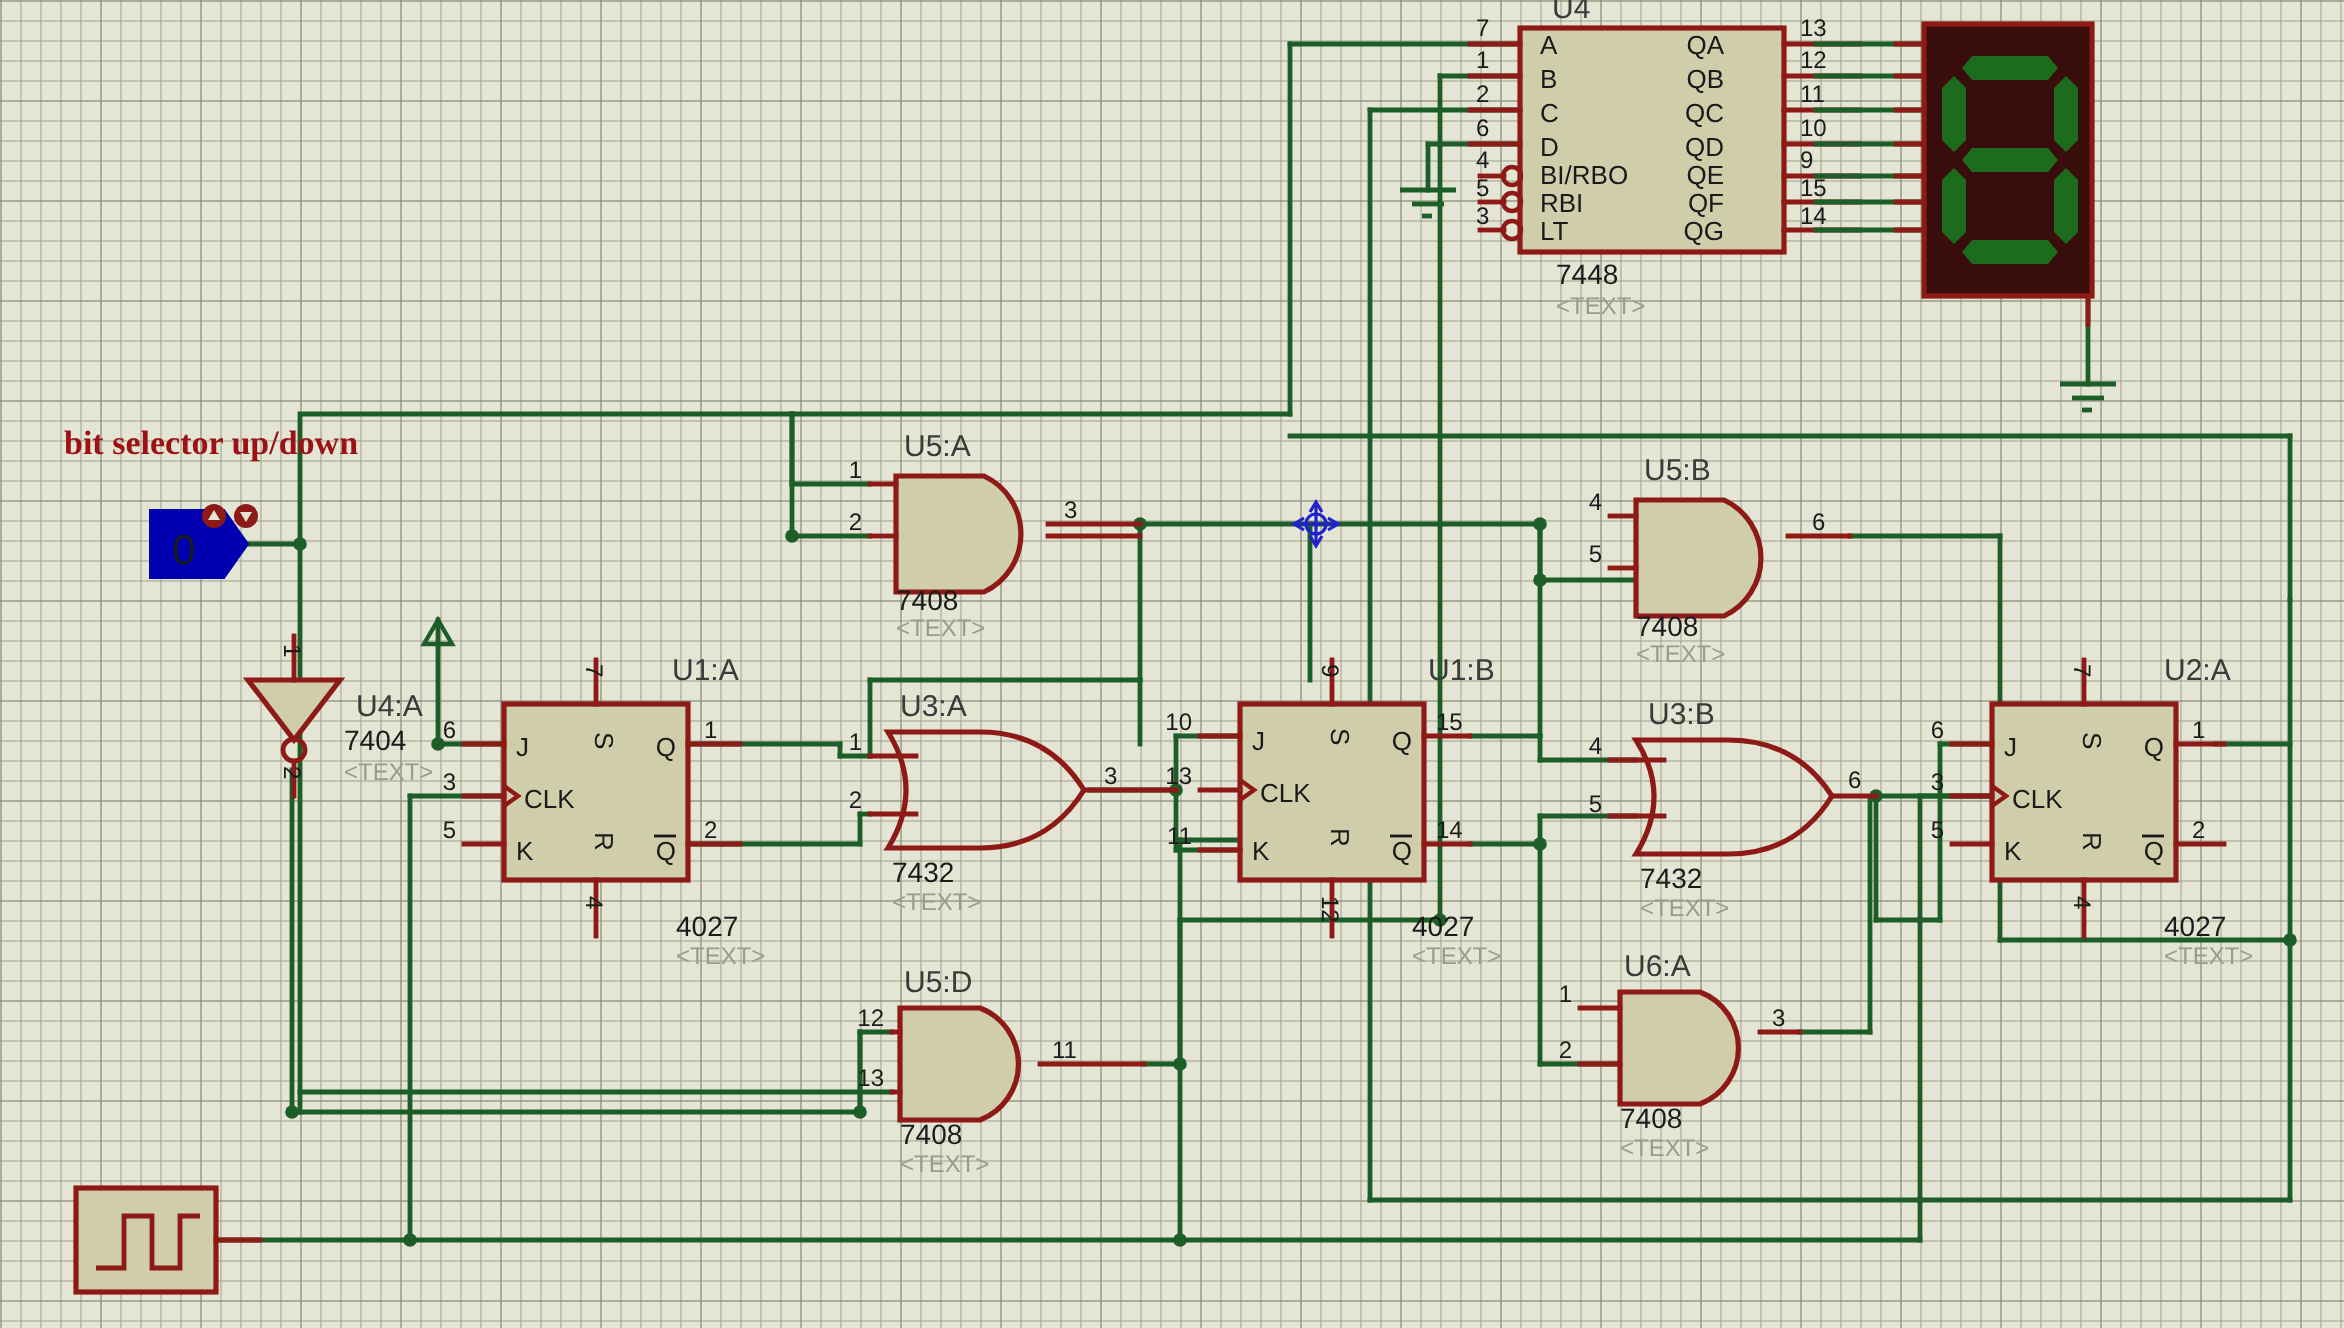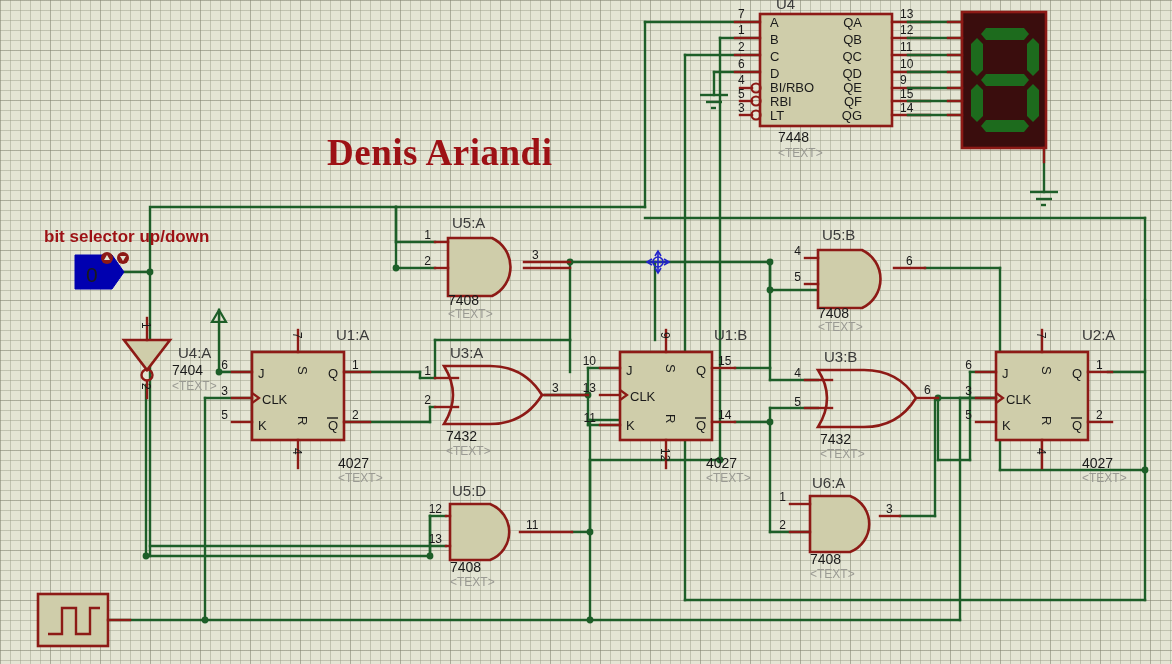--- a/index.html
+++ b/index.html
@@ -27,23 +27,23 @@
   .refdes{font-size:15px;fill:#3a3a3a;}
   .value{font-size:14px;fill:#1a1a1a;}
   .texttag{font-size:12px;fill:#9a9a93;}
   .vert{writing-mode:vertical-rl;}
   #title{
     position:absolute;left:327px;top:131px;
     font-family:"Liberation Serif",serif;font-weight:bold;font-size:37px;
     color:#9d1115;letter-spacing:.5px;white-space:nowrap;
   }
   #bitsel{
-    position:absolute;left:44px;top:212px;
-    font-family:Liberation Sans, sans-serif;font-weight:bold;font-size:17px;
-    color:#9d1115;white-space:nowrap;margin-top:15px;
+    position:absolute;left:32px;top:212px;
+    font-family:Liberation Serif, serif;font-weight:bold;font-size:17px;
+    color:#9d1115;white-space:nowrap;
   }
   .disp-seg{fill:#1d6b1d;}
   .disp-bg{fill:#3a0d0d;stroke:#8d1a16;stroke-width:2.6;}
 </style>
 </head>
 <body>
 
 <div id="root">
 
   <svg class="layer">
@@ -163,21 +163,20 @@
       <circle cx="590" cy="620" r="3.4"></circle>
       <circle cx="219" cy="372" r="3.4"></circle>
       <circle cx="146" cy="556" r="3.4"></circle>
       <circle cx="430" cy="556" r="3.4"></circle>
       <circle cx="770" cy="422" r="3.4"></circle>
       <circle cx="1145" cy="470" r="3.4"></circle>
       <circle cx="720" cy="460" r="3.4"></circle>
     </g>
   </svg>
 
-  <div id="title">Denis Ariandi</div>
   <div id="bitsel">bit selector up/down</div>
 
   <svg class="layer">
     <polygon points="75,255 112,255 124,272 112,289 75,289" fill="#0000b0" stroke="#0000b0"></polygon>
     <text class="txt" x="86" y="282" font-size="21" fill="#cfd6ef" font-family="Liberation Sans, sans-serif">0</text>
     <g>
       <circle cx="107" cy="258" r="6" fill="#8d1a16"></circle>
       <path d="M104,260 L107,255 L110,260 Z" fill="#e4e5d4"></path>
     </g>
     <g>

